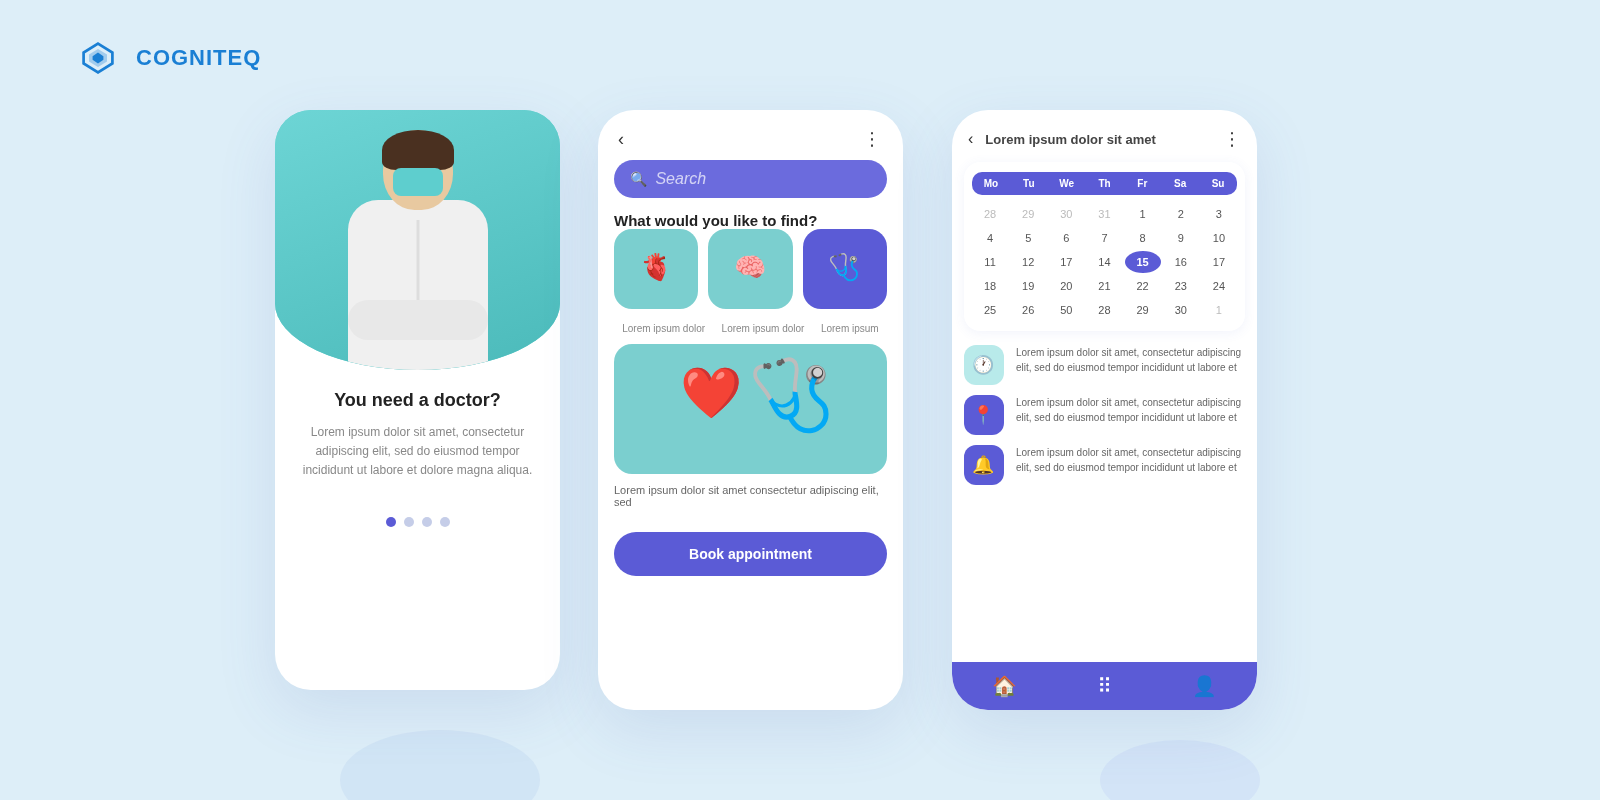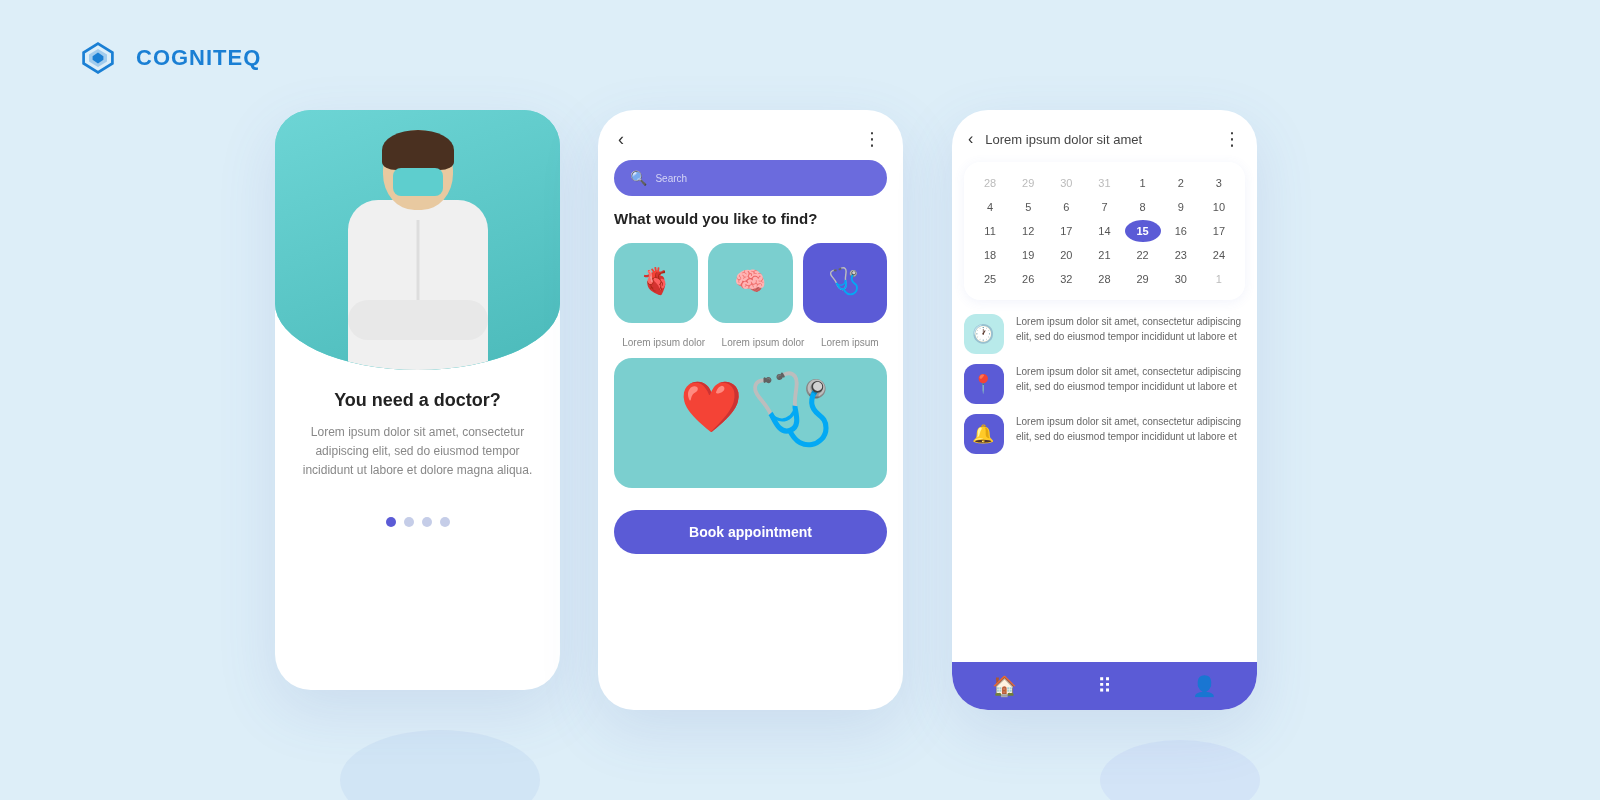--- a/index.html
+++ b/index.html
@@ -217,28 +217,29 @@
       display: flex;
       align-items: center;
       gap: 8px;
     }
     .search-icon-wrap {
       color: #fff;
       font-size: 14px;
     }
     .search-text {
       color: rgba(255,255,255,0.7);
-      font-size: 10px;
+      font-size: 16px;
+      font-style: italic;
     }
     .section-title {
       font-size: 15px;
       font-weight: 700;
       color: #222;
       padding: 0 16px;
-      margin-bottom: 16px;
+      margin-bottom: 0;
     }
     .category-row {
       display: flex;
       gap: 10px;
       padding: 0 16px;
       margin-bottom: 14px;
       overflow: hidden;
     }
     .cat-card {
       flex: 1;
@@ -325,21 +326,21 @@
     }
     .ph3-back {
       font-size: 16px;
       color: #333;
       cursor: pointer;
     }
     .ph3-title {
       flex: 1;
       font-size: 13px;
       color: #444;
-      font-weight: 400;
+      font-weight: 700;
     }
     .ph3-more {
       font-size: 18px;
       color: #333;
       cursor: pointer;
     }
 
     
     .calendar-wrap {
       margin: 0 12px;
@@ -524,31 +525,41 @@
     <span>Lorem ipsum dolor</span>
     <span>Lorem ipsum</span>
   </div>
   <div class="featured-img">
 
     <div class="steth-visual">
       <span class="heart-shape">❤️</span>
       <span class="steth-shape">🩺</span>
     </div>
   </div>
+  <div class="featured-desc">Lorem ipsum dolor sit amet consectetur adipiscing elit, sed</div>
   <button class="btn-book">Book appointment</button>
 </div>
 
 <div class="phone phone3">
   <div class="phone3-header">
     <span class="ph3-back">‹</span>
     <span class="ph3-title">Lorem ipsum dolor sit amet</span>
     <span class="ph3-more">⋮</span>
   </div>
 
   <div class="calendar-wrap">
+    <div class="cal-days-header">
+      <div class="cal-day-name">Mo</div>
+      <div class="cal-day-name">Tu</div>
+      <div class="cal-day-name">We</div>
+      <div class="cal-day-name">Th</div>
+      <div class="cal-day-name">Fr</div>
+      <div class="cal-day-name">Sa</div>
+      <div class="cal-day-name">Su</div>
+    </div>
     <div class="cal-grid" id="cal-grid">
         <div class="cal-cell muted">28</div>
         <div class="cal-cell muted">29</div>
         <div class="cal-cell muted">30</div>
         <div class="cal-cell muted">31</div>
         <div class="cal-cell">1</div>
         <div class="cal-cell">2</div>
         <div class="cal-cell">3</div>
         <div class="cal-cell">4</div>
         <div class="cal-cell">5</div>
@@ -566,21 +577,21 @@
         <div class="cal-cell">17</div>
         <div class="cal-cell">18</div>
         <div class="cal-cell">19</div>
         <div class="cal-cell">20</div>
         <div class="cal-cell">21</div>
         <div class="cal-cell">22</div>
         <div class="cal-cell">23</div>
         <div class="cal-cell">24</div>
         <div class="cal-cell">25</div>
         <div class="cal-cell">26</div>
-        <div class="cal-cell">32</div>
+        <div class="cal-cell">50</div>
         <div class="cal-cell">28</div>
         <div class="cal-cell">29</div>
         <div class="cal-cell">30</div>
         <div class="cal-cell muted">1</div>
       </div>
   </div>
 
   <div class="info-list">
     <div class="info-item">
       <div class="info-icon-wrap light">🕐</div>

